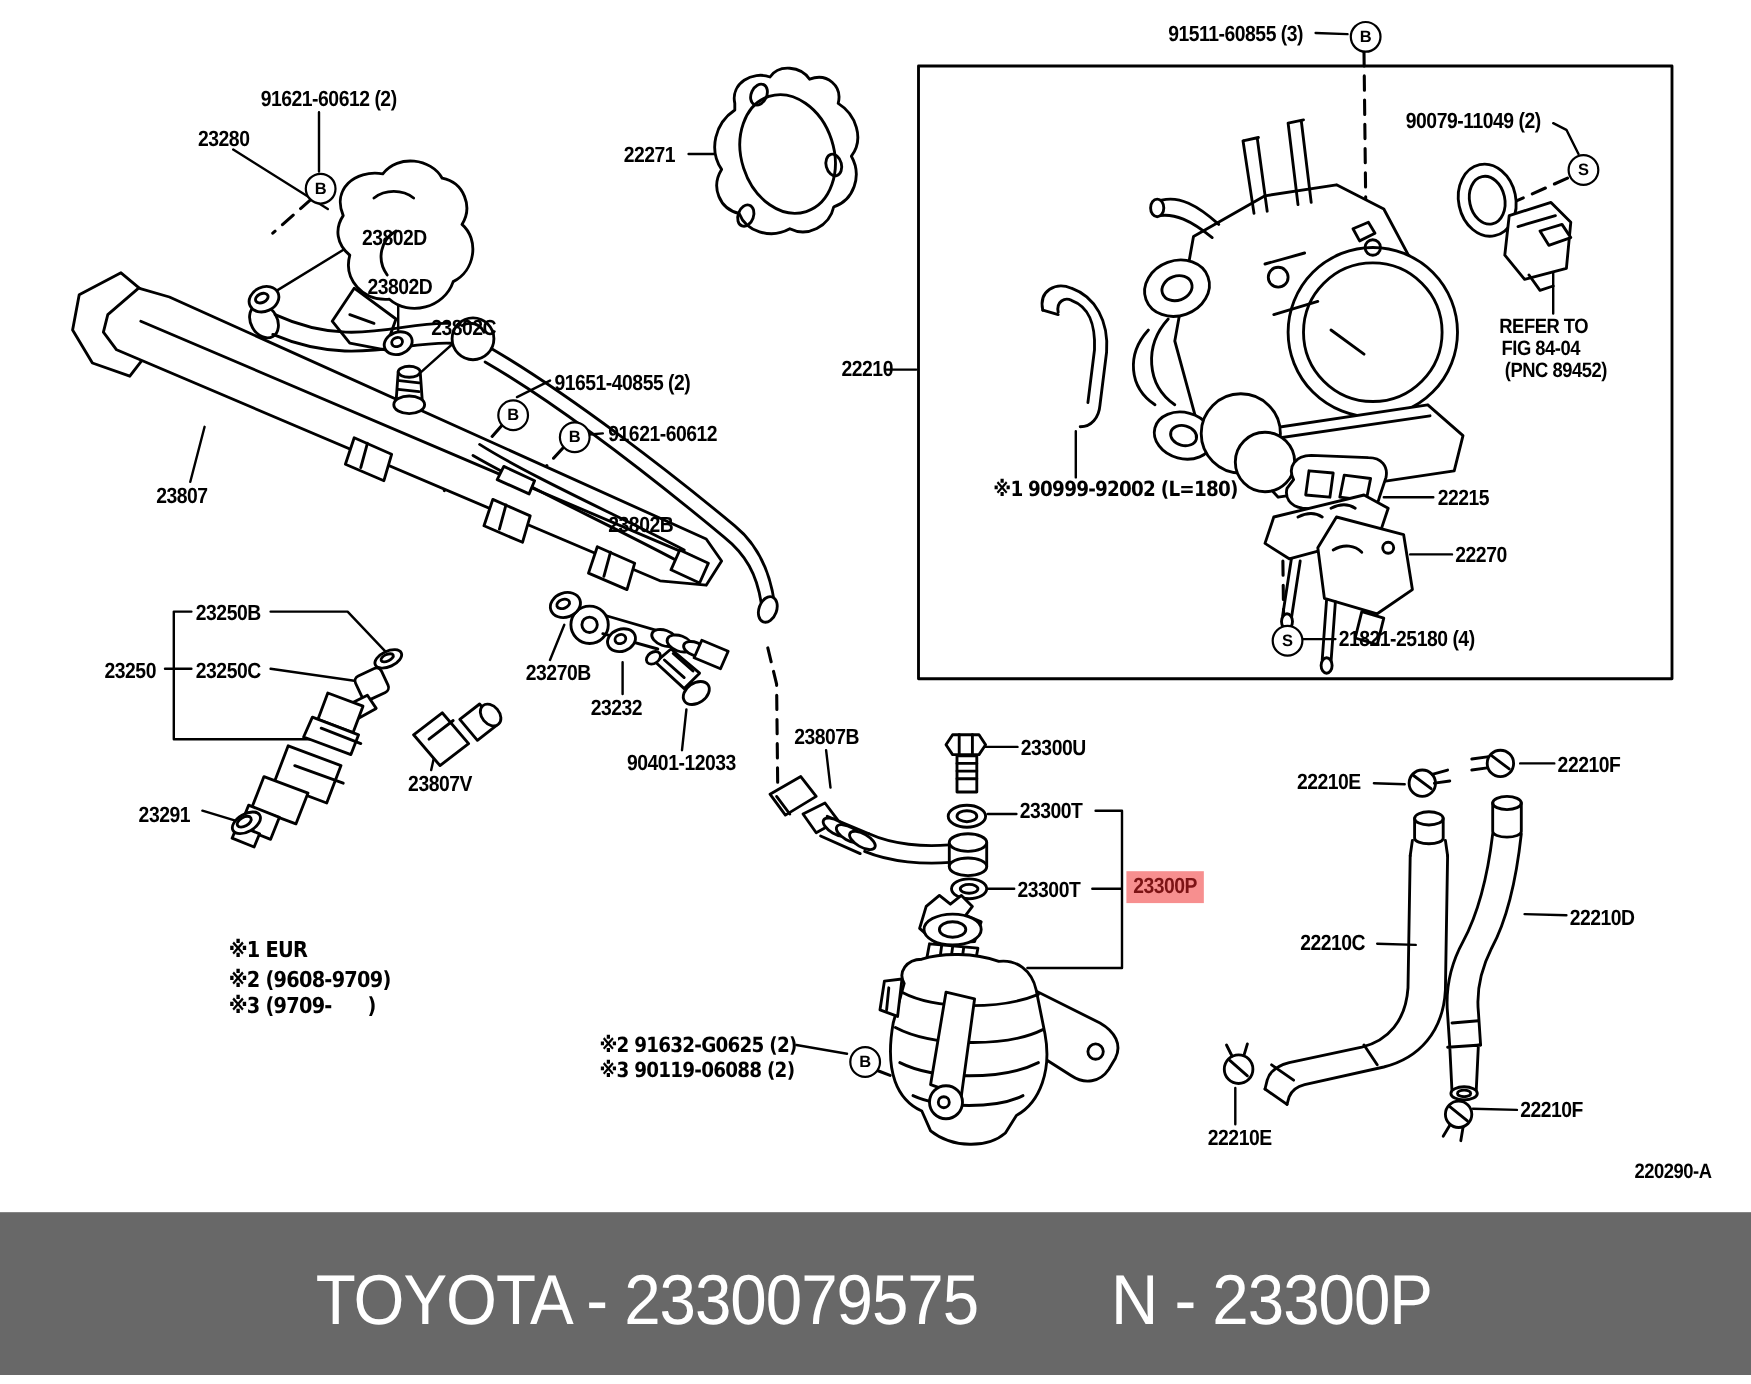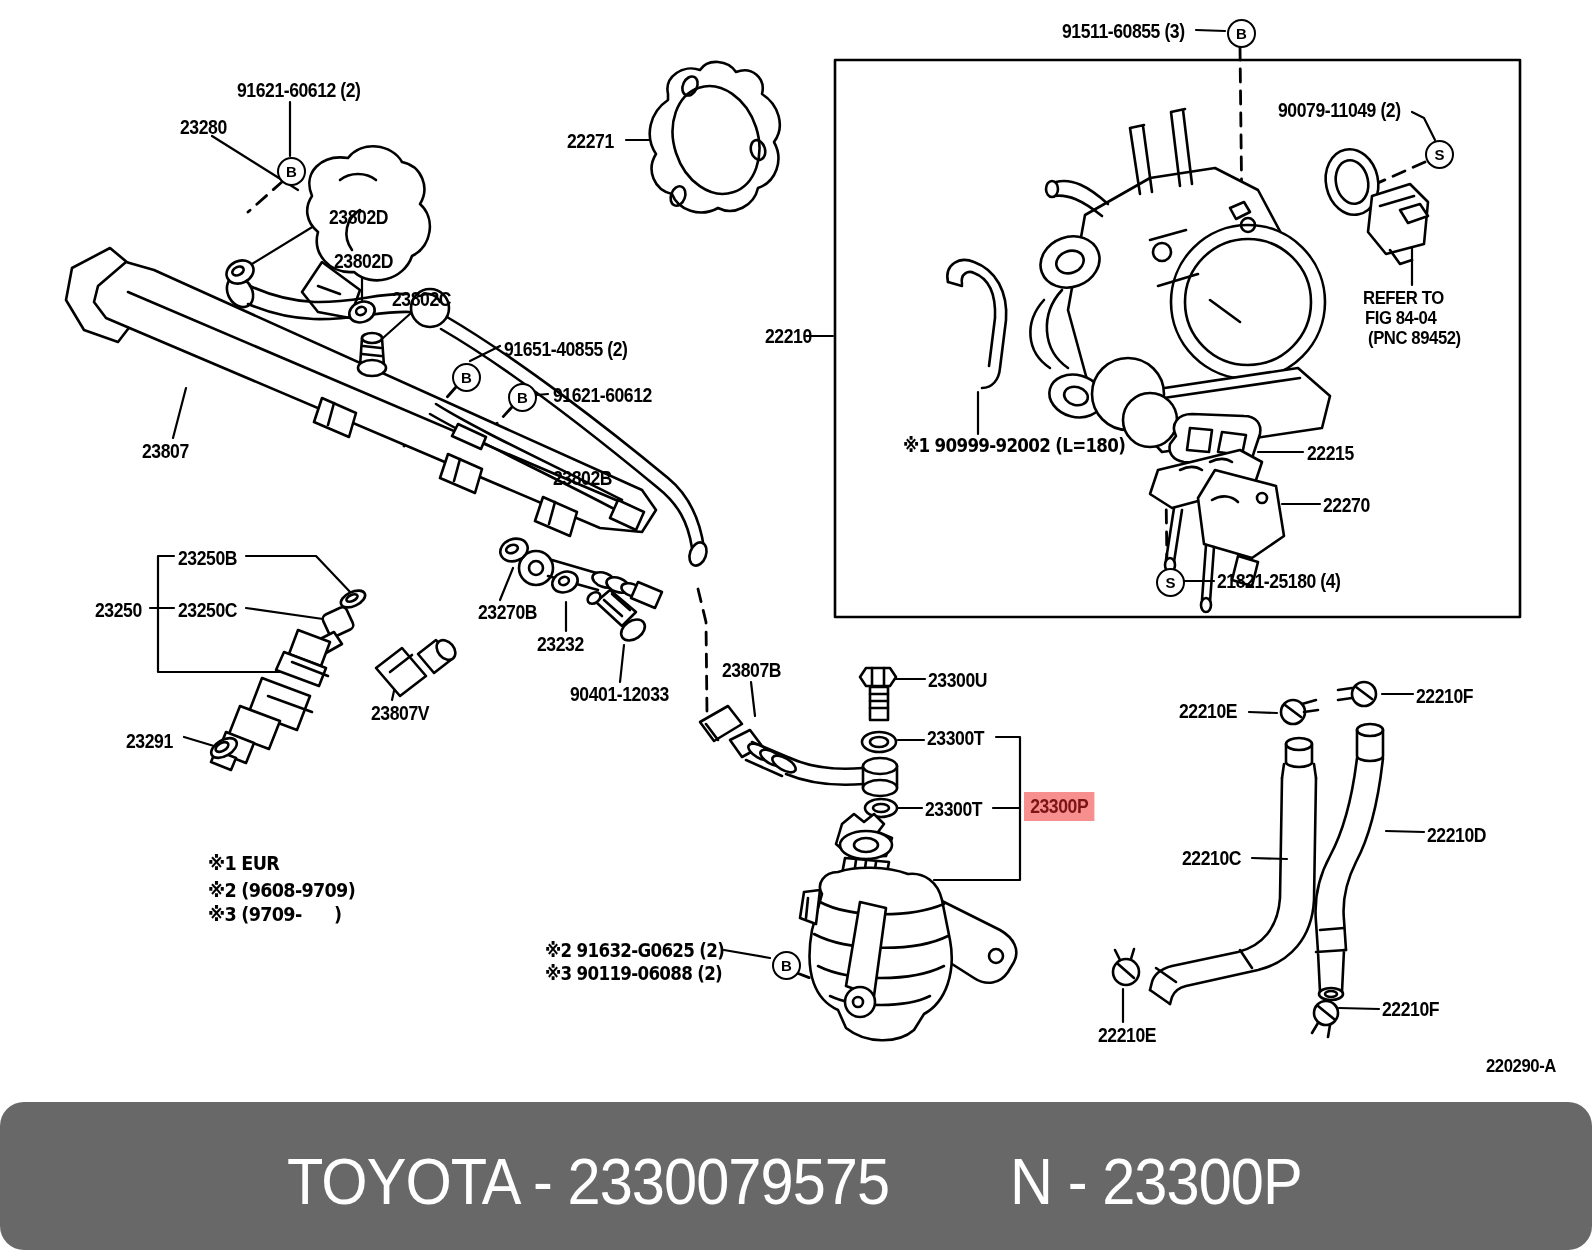--- a/index.html
+++ b/index.html
@@ -13,21 +13,21 @@
   #art .d{stroke-dasharray:13 9;stroke-width:2.8;}
   .lbl{position:absolute;font-weight:bold;font-size:20px;line-height:1;color:var(--line,#000);
        white-space:pre;letter-spacing:-0.5px;transform:scaleX(.88);transform-origin:left top;}
   .note{font-family:"DejaVu Sans","Liberation Sans",sans-serif;letter-spacing:-0.8px;}
   .small{font-size:19px;}
   .circ{position:absolute;width:25px;height:25px;border:2.6px solid var(--line,#000);border-radius:50%;
         background:#fff;display:flex;align-items:center;justify-content:center;
         font-weight:bold;font-size:15px;color:var(--line,#000);}
   .hl{background:var(--highlight-bg,#f78f8f);color:var(--highlight-text,#7c1315);
       padding:4px 7px 5px 7px;}
-  .banner{position:absolute;left:0;top:1102px;width:1592px;height:148px;background:var(--banner-bg,#686868);border-radius:24px;}
+  .banner{position:absolute;left:0;top:1102px;width:1592px;height:148px;background:var(--banner-bg,#686868);}
   .banner span{position:absolute;color:var(--banner-text,#fff);font-size:64px;line-height:1;
       letter-spacing:-1px;transform:scaleX(.93);transform-origin:left top;white-space:pre;}
 </style>
 </head>
 <body>
 
 <div id="stage">
 
 <svg id="art" width="1592" height="1258" viewBox="0 0 1592 1258">
 

